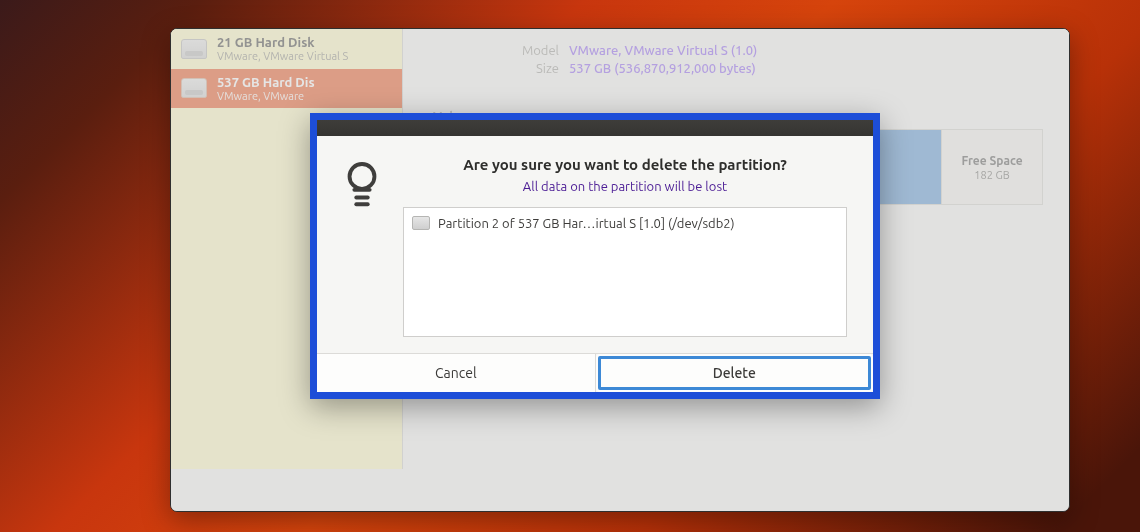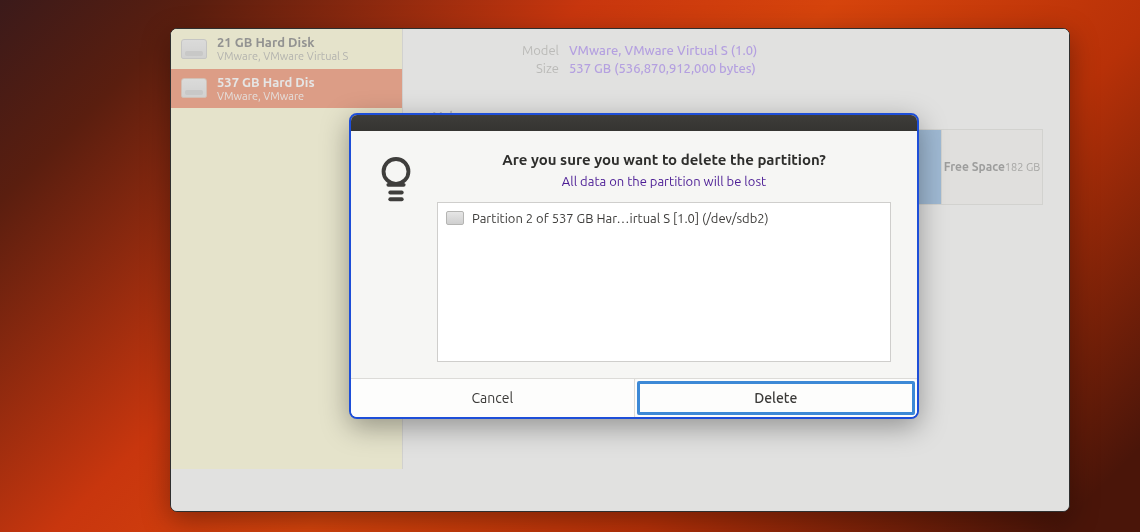--- a/index.html
+++ b/index.html
@@ -157,21 +157,21 @@
   .volumes {
     margin-top: 6px;
     height: 76px;
     border: 1px solid #d2d1ce;
     display: flex;
     background: #f2f1ef;
   }
   .vol {
     border-right: 1px solid #d2d1ce;
     display:flex;
-    flex-direction:row;
+    flex-direction:column;
     align-items:center;
     justify-content:center;
     font-size:12px;
     color:#6b6a67;
     text-align:center;
   }
   .vol:last-child { border-right:none; }
   .vol .vname { font-weight:bold; color:#555; font-size:12px; margin-bottom:2px;}
   .vol .vsize { font-size:11px;text-align:right; }
   .vol.selected-vol {
@@ -204,25 +204,24 @@
     background: rgba(210,210,208,0.58);
     pointer-events:none;
   }
 
   .dialog {
     position: absolute;
     left: 310px;
     top: 113px;
     width: 570px;
     background: #f6f6f4;
-    border: 2px solid #1d4ed8;
-    border-radius: 8px;
+    border: 7px solid #1d4ed8;
+    border-radius: 0;
     box-shadow: 0 8px 28px rgba(0,0,0,0.35);
     overflow: hidden;
-    margin-left: 39px;
   }
   .dlg-titlebar {
     height: 16px;
     background: linear-gradient(#3e3d3a,#353431);
   }
   .dlg-inner {
     padding: 20px 26px 16px 22px;
     display:flex;
     gap: 18px;
   }
@@ -247,21 +246,21 @@
     text-align:center;
     margin-bottom: 14px;
   }
   .dlg-section {
     font-weight:bold;
     font-size:13px;
     color:#3a3a38;
     margin-bottom:6px;
   }
   .dev-list {
-    height: 160px;
+    height: 130px;
     border: 1px solid #cfcecc;
     background:#ffffff;
     padding:6px 8px;
     overflow:auto;
   }
   .dev-row {
     display:flex;
     align-items:center;
     gap:8px;
     font-size:13px;

